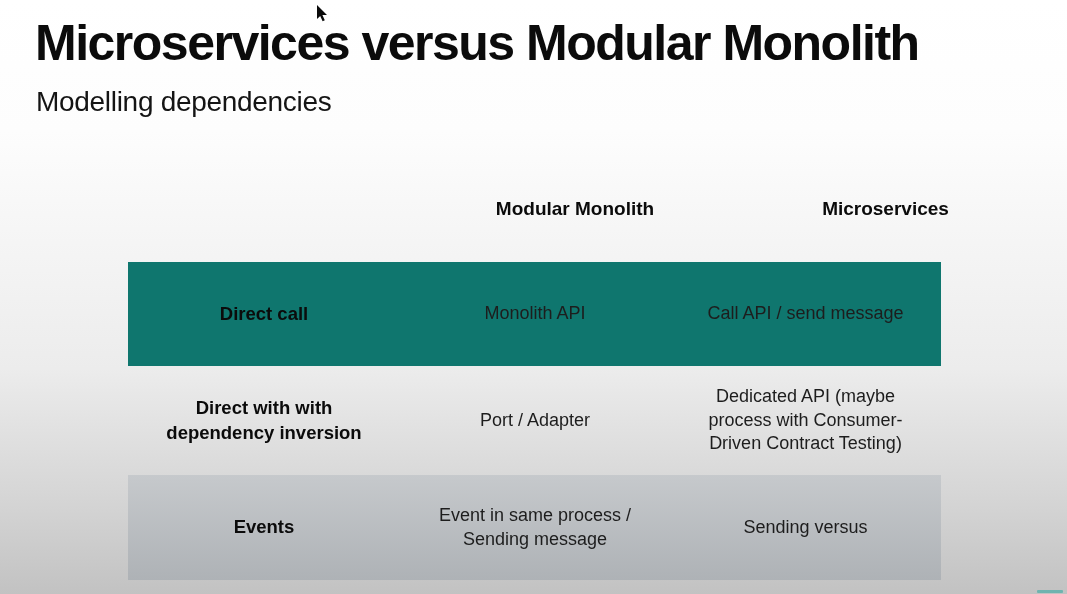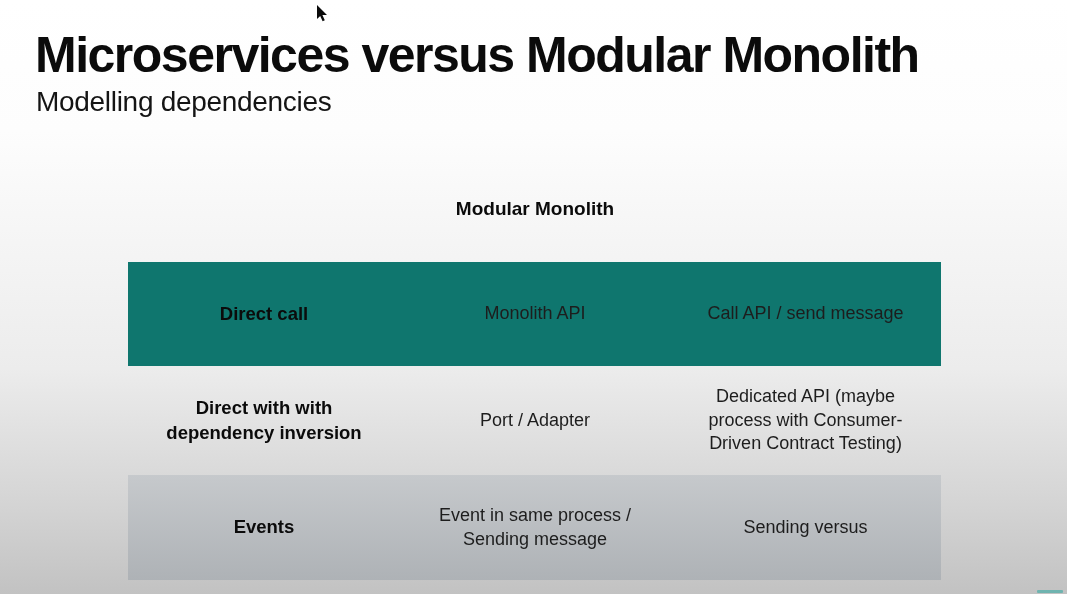--- a/index.html
+++ b/index.html
@@ -6,21 +6,21 @@
   html, body { width: 1067px; height: 594px; overflow: hidden; }
   body {
     position: relative;
     font-family: "Liberation Sans", sans-serif;
     background: linear-gradient(180deg, #ffffff 0%, #fdfdfd 22%, #ececec 62%, #d4d4d4 85%, #c2c2c2 100%);
     color: #111;
   }
 
   .slide-title {
     position: absolute;
-    left: 35px; top: 26px;
+    left: 35px; top: 14px;
     font-size: 50px;
     font-weight: bold;
     letter-spacing: -1.5px;
     color: #0b0b0b;
     white-space: nowrap;
   }
   .slide-subtitle {
     position: absolute;
     left: 36px; top: 86px;
     font-size: 28px;
@@ -38,21 +38,21 @@
 
   .dep-table {
     position: absolute;
     left: 128px; top: 195px;
     width: 813px;
   }
   .t-row {
     display: grid;
     grid-template-columns: 272px 270px 271px;
   }
-  .t-row.header    { height: 67px; }
+  .t-row.header    { height: 67px; gap: 40px; }
   .t-row.band-1    { height: 104px; background: #0f766e; }
   .t-row.plain     { height: 109px; }
   .t-row.band-3    { height: 105px; background: linear-gradient(180deg, #c6c9cc 0%, #aeb2b6 100%); }
 
   .t-cell {
     display: flex;
     align-items: center;
     justify-content: center;
     text-align: center;
   }
@@ -95,20 +95,21 @@
 
 <svg class="cursor" viewBox="0 0 12 18" aria-hidden="true">
   <path d="M1,0 L1,14 L4.2,10.9 L6.6,16.3 L8.8,15.3 L6.4,10 L11,10 Z" fill="#0a0a0a"></path>
 </svg>
 
 <div class="dep-table">
 
   <div class="t-row header">
     <div class="t-cell"></div>
     <div class="t-cell">Modular Monolith</div>
+    <div class="t-cell">Microservices</div>
   </div>
 
   <div class="t-row band-1">
     <div class="t-cell">
       <div class="row-label">Direct call</div>
     </div>
     <div class="t-cell col-mm">
       <div class="cell-text">Monolith API</div>
     </div>
     <div class="t-cell col-ms">

